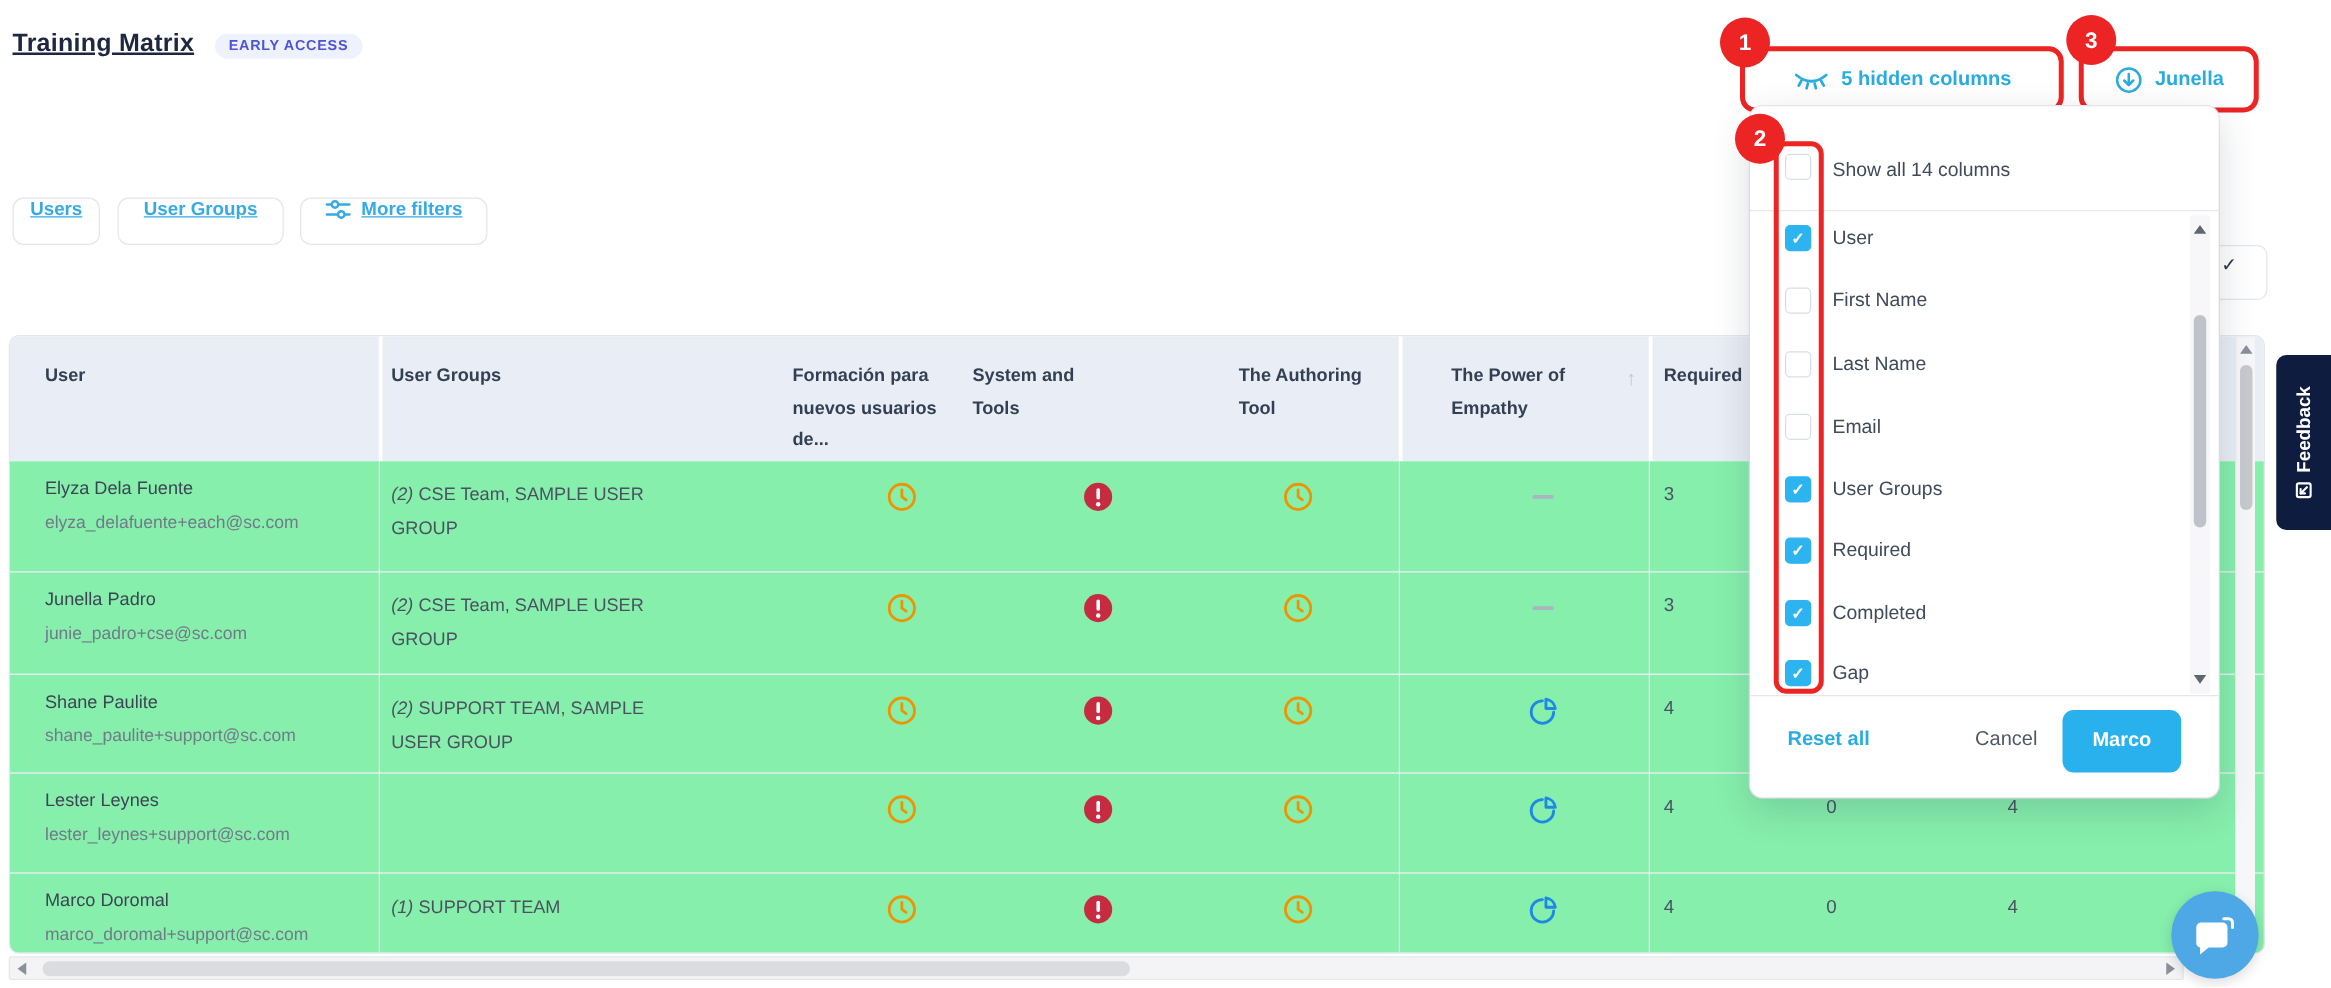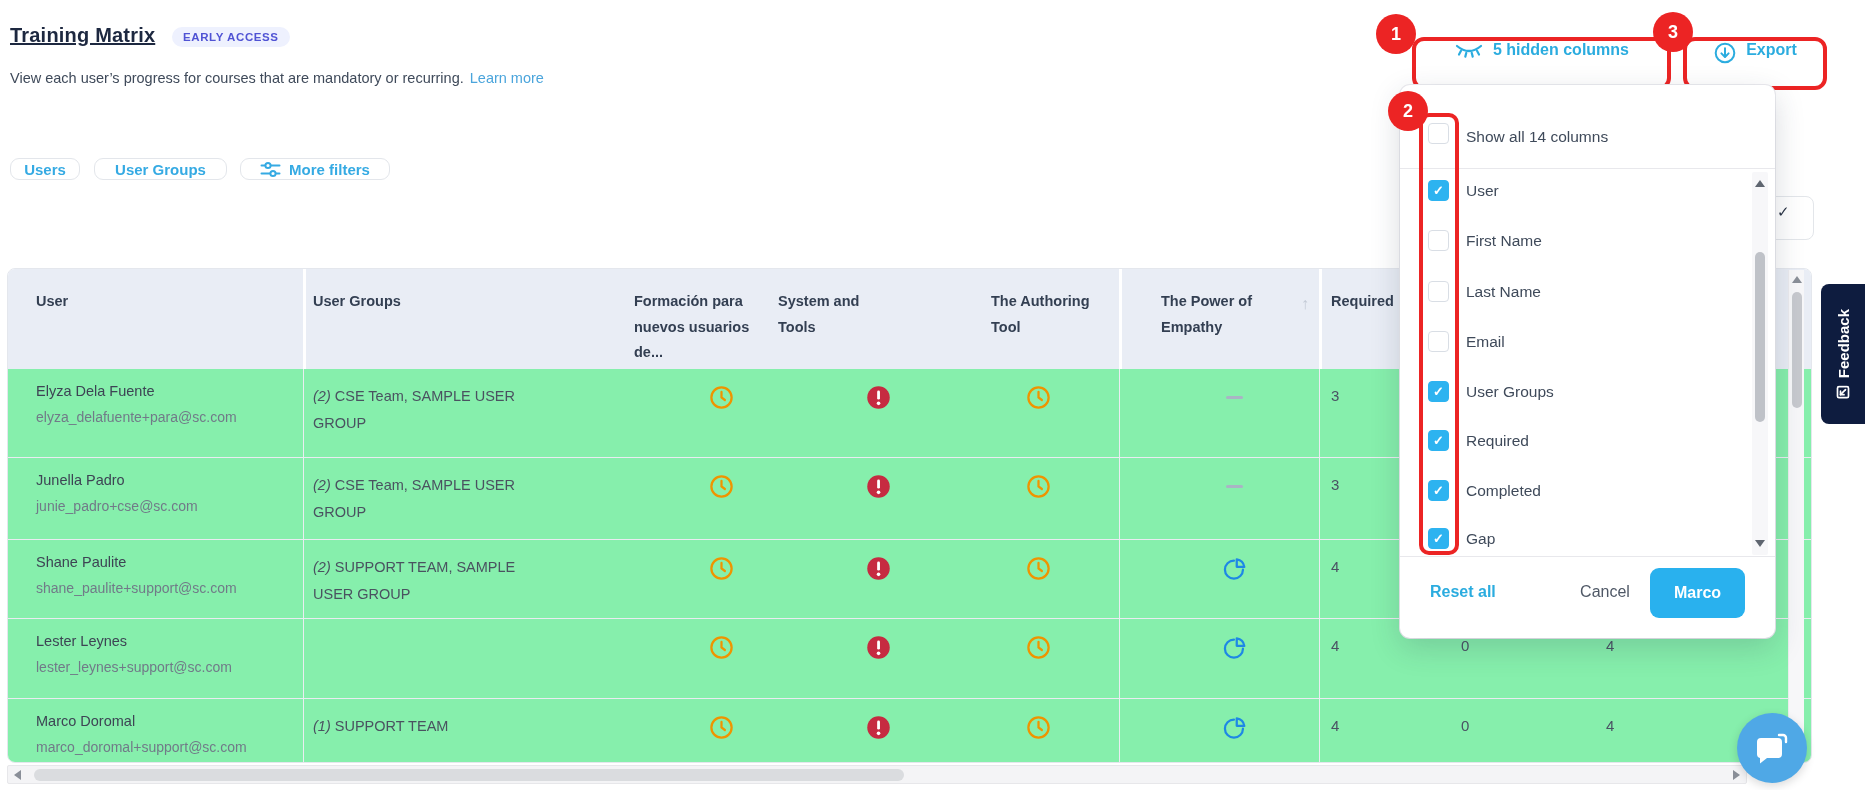--- a/index.html
+++ b/index.html
@@ -12,34 +12,34 @@
 
   
   .page-title { left:10px; top:24px; font-size:20px; font-weight:bold; color:#1d2840; letter-spacing:.2px;text-decoration:underline; }
   .early-badge { left:172px; top:27px; background:#eef1fe; color:#5053d4; font-size:11.5px; font-weight:bold;
     letter-spacing:.6px; padding:4px 11px; border-radius:12px; }
   .subtitle { left:10px; top:70px; font-size:14.5px; color:#3f4a5a; }
   .learn-more { color:#4ba5dc; margin-left:6px; cursor:pointer; }
 
   
   .red-outline-btn { background:#fff; border:4px solid #ec2424; border-radius:12px;
-    display:flex; justify-content:center; gap:9px;
-    color:#2bacdf; font-size:16px; font-weight:bold;margin-left:20px; }
+    display:flex; align-items:center; justify-content:center; gap:9px;
+    color:#2bacdf; font-size:16px; font-weight:bold; }
   .btn-hidden-cols { left:1392px; top:37px; width:259px; height:53px; }
   .btn-export { left:1663px; top:37px; width:144px; height:53px; }
   .callout-circle { width:40px; height:40px; border-radius:50%; background:#ec2424; color:#fff;
     font-size:18px; font-weight:bold; display:flex; align-items:center; justify-content:center; z-index:60; }
   .callout-1 { left:1376px; top:14px; }
   .callout-2 { left:1388px; top:91px; }
   .callout-3 { left:1653px; top:12px; }
 
   
-  .filter-btn { top:158px; height:22px; background:#fff; border:1px solid #e3e6eb; border-radius:9px;
-    display:flex; align-items:center; justify-content:center; gap:8px;
-    color:#35aae3; font-size:15px; font-weight:bold; }
+  .filter-btn { top:158px; height:38px; background:#fff; border:1px solid #e3e6eb; border-radius:9px;
+    display:flex; align-items:flex-start; justify-content:center; gap:8px;
+    color:#35aae3; font-size:15px; font-weight:bold;text-decoration:underline; }
   .f-users { left:10px; width:70px; }
   .f-groups { left:94px; width:133px; }
   .f-more { left:240px; width:150px; }
 
   
   .sliver-btn { left:1768px; top:196px; width:46px; height:44px; background:#fff;
     border:1px solid #e3e6ea; border-radius:8px; z-index:10; color:#2a3445; font-size:15px;
     display:flex; align-items:flex-start; padding:6px 0 0 8px; }
 
   
@@ -111,41 +111,38 @@
   .chat-bubble { left:1737px; top:713px; width:70px; height:70px; border-radius:50%; background:#4fa8e6; z-index:70;
     display:flex; align-items:center; justify-content:center; box-shadow:0 3px 10px rgba(0,0,0,.15); }
 </style>
 </head>
 <body>
 
 <div class="canvas">
 
   <div class="abs page-title">Training Matrix</div>
   <div class="abs early-badge">EARLY ACCESS</div>
-  <div class="abs subtitle">
-    <span>View each user’s progress for courses that are mandatory or recurring.</span><span class="learn-more">Learn more</span>
-  </div>
 
   <div class="abs red-outline-btn btn-hidden-cols">
     <svg width="30" height="18" viewBox="0 0 30 18" fill="none" stroke="#2bacdf" stroke-width="2.2" stroke-linecap="round">
       <path d="M3 5 Q15 15 27 5"></path>
       <path d="M7 9.8 L5 13.5"></path>
         <path d="M12.3 11.8 L11.3 15.6"></path>
         <path d="M17.7 11.8 L18.7 15.6"></path>
         <path d="M23 9.8 L25 13.5"></path>
     </svg>
     <span>5 hidden columns</span>
   </div>
   <div class="abs red-outline-btn btn-export">
     <svg width="24" height="24" viewBox="0 0 24 24" fill="none" stroke="#2bacdf" stroke-width="2" stroke-linecap="round" stroke-linejoin="round">
       <circle cx="12" cy="12" r="9.3"></circle>
       <path d="M12 7.2 V 15.6"></path>
         <path d="M8.4 12.4 L12 16 L15.6 12.4"></path>
     </svg>
-    <span>Export</span>
+    <span>Junella</span>
   </div>
   <div class="abs callout-circle callout-1">1</div>
   <div class="abs callout-circle callout-3">3</div>
 
   <div class="abs filter-btn f-users">
     <span>Users</span>
   </div>
   <div class="abs filter-btn f-groups">
     <span>User Groups</span>
   </div>
@@ -175,21 +172,21 @@
       <div class="th c8">Completed</div>
       <div class="th c9">Gap</div>
       <div class="sort-arrow">↑</div>
       <div class="vdiv-head dx1"></div>
       <div class="vdiv-head dx2"></div>
       <div class="vdiv-head dx3"></div>
     </div>
     <div class="tbody">
         <div class="trow" style="top: 0px; height: 88px;">
           <div class="cell-name">Elyza Dela Fuente</div>
-          <div class="cell-email">elyza_delafuente+para@sc.com</div>
+          <div class="cell-email">elyza_delafuente+each@sc.com</div>
           <div class="cell-groups"><span class="gcount">(2)</span> CSE Team, SAMPLE USER GROUP</div>
           <div class="icon-cell ic1">
             <svg width="27" height="27" viewBox="0 0 24 24" fill="none" stroke="#ef9400" stroke-width="2" stroke-linecap="round">
               <circle cx="12" cy="12" r="9"></circle>
               <path d="M12 7 V12 L15 14.2"></path>
             </svg>
           </div>
           <div class="icon-cell ic2">
             <svg width="27" height="27" viewBox="0 0 24 24">
               <circle cx="12" cy="12" r="10" fill="#c62b41"></circle>

